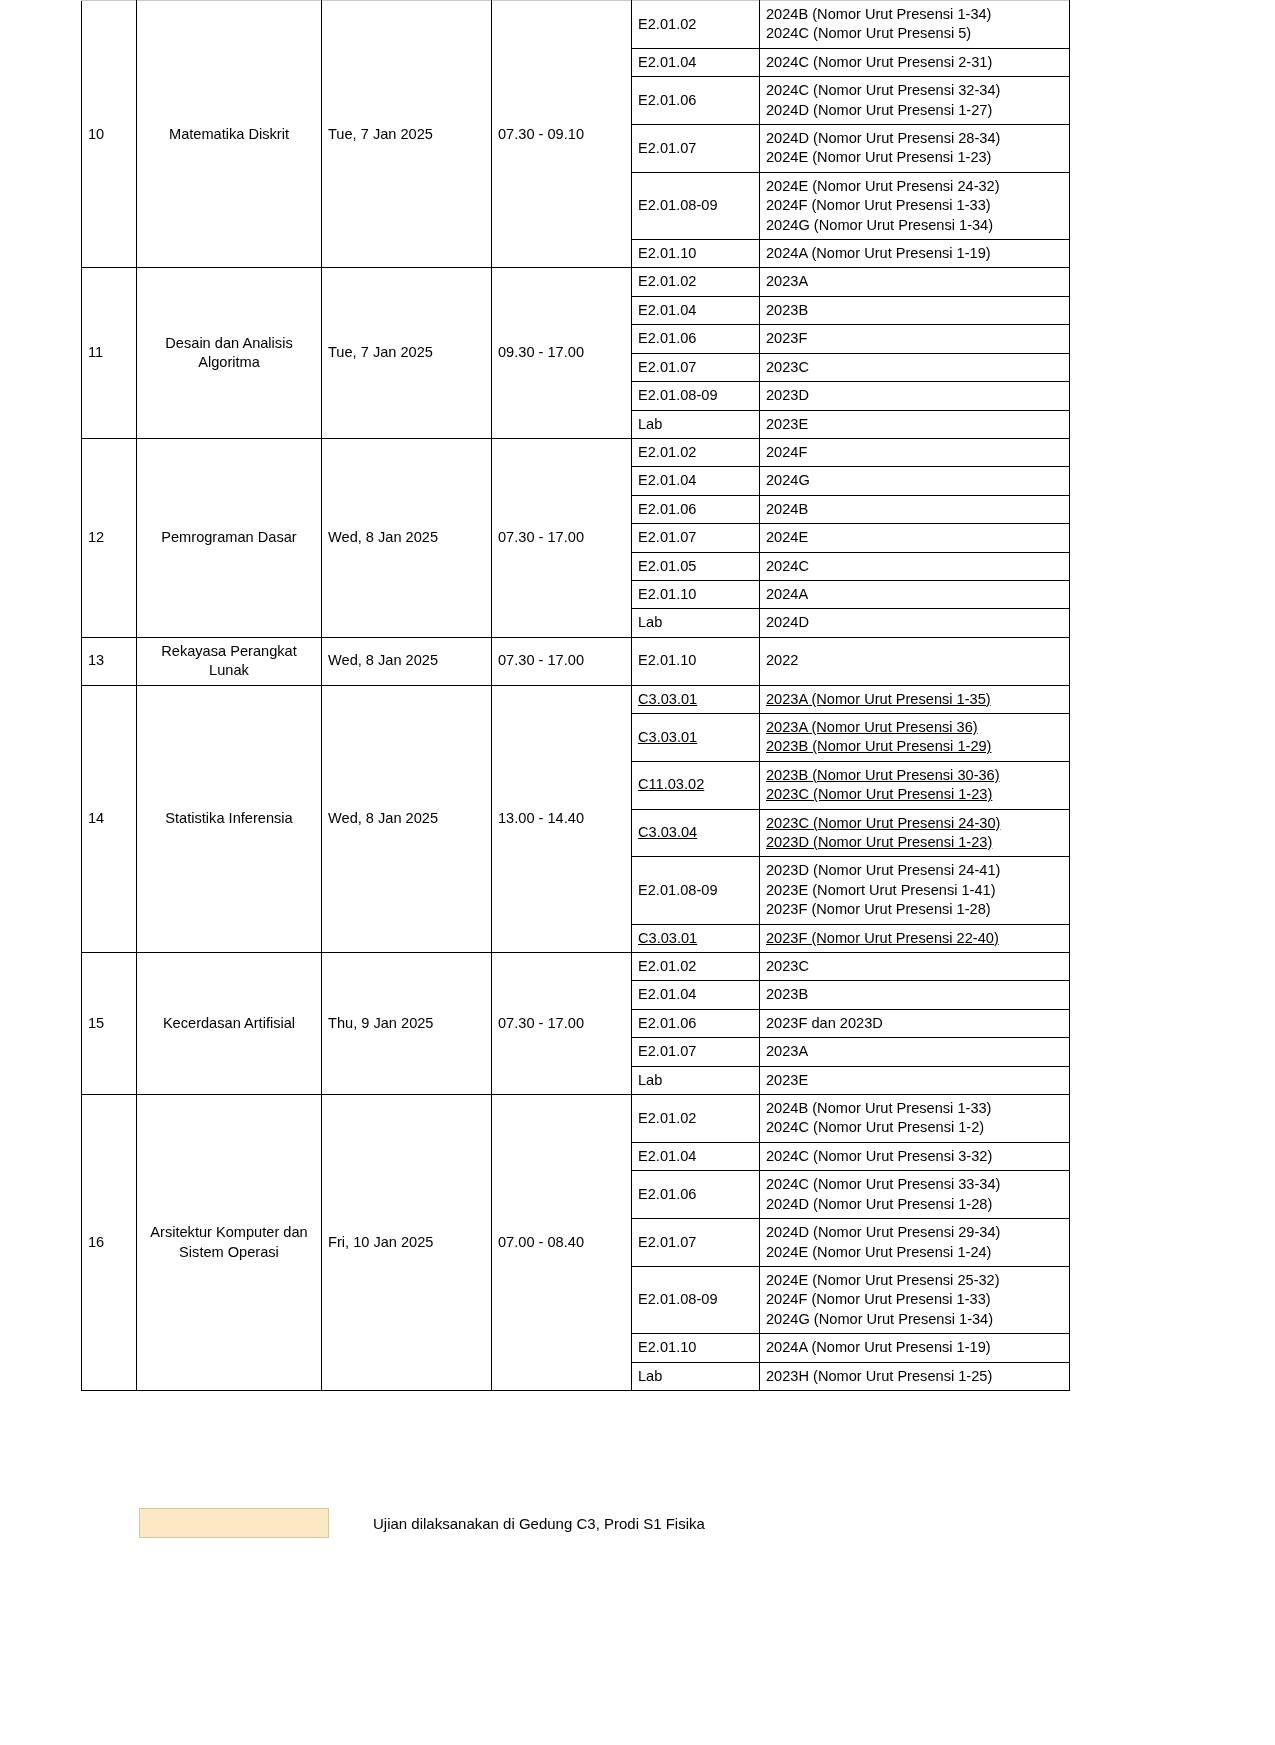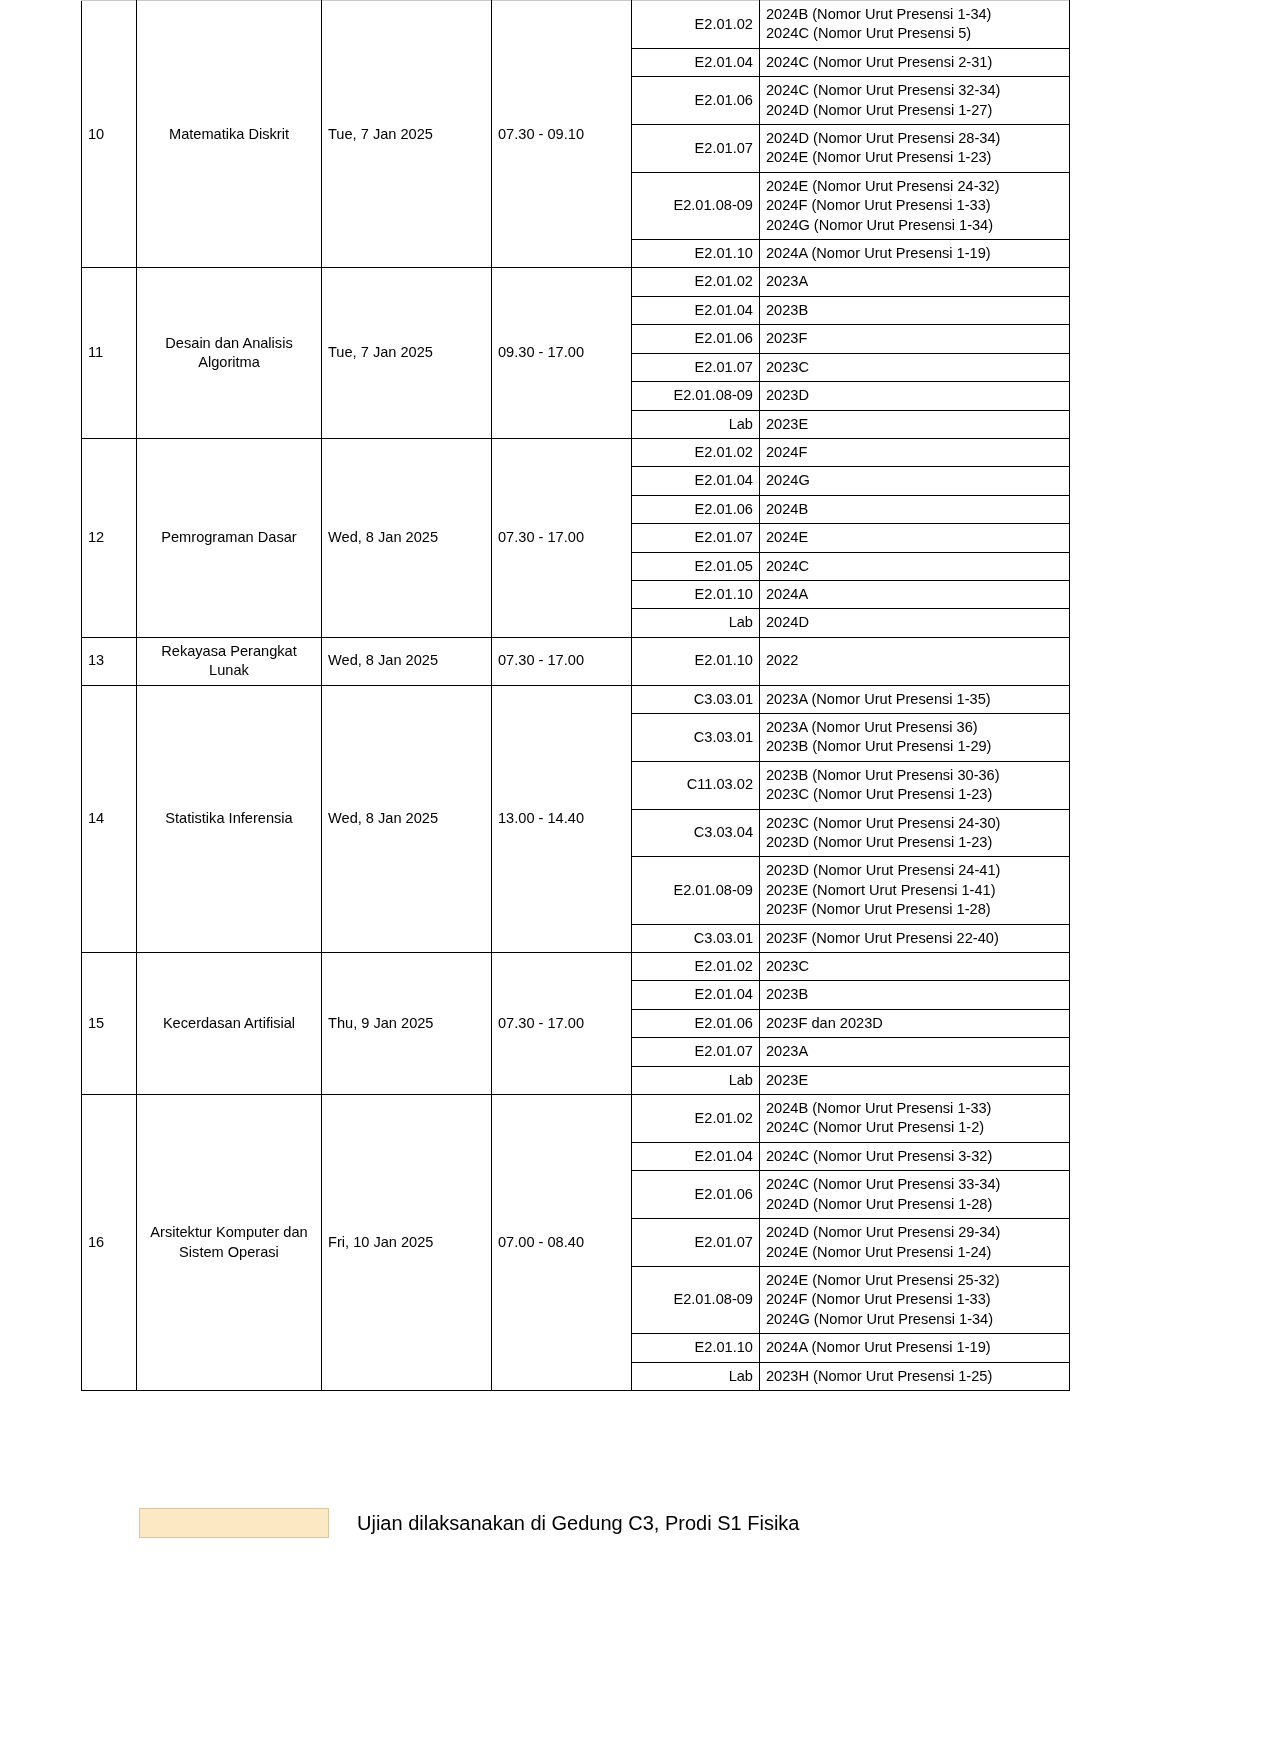--- a/index.html
+++ b/index.html
@@ -48,24 +48,24 @@
   col.c-sub   { width: 185px; }
   col.c-date  { width: 170px; }
   col.c-time  { width: 140px; }
   col.c-room  { width: 128px; }
   col.c-class { width: 310px; }
 
   td.no      { text-align: left; }
   td.subject { text-align: center; margin-top: 48px; }
   td.date    { text-align: left; }
   td.time    { }
-  td.room    { text-align: right; }
+  td.room    { text-align: left; }
   td.klass   { text-align: left; padding-left: 8px; }
 
-  td.hl { background: #fce9c4; }
+  td.hl { background: #fce9c4; text-decoration: underline; }
 
   .lines span { display: block; white-space: nowrap; }
 
   
   tr.clip-top > td { border-top: 1.4px solid #c9c9c9; }
 
   
   .legend {
     position: absolute;
     left: 139px;
@@ -74,22 +74,22 @@
     align-items: center;
   }
   .legend-swatch {
     width: 190px;
     height: 30px;
     background: #fce9c4;
     border: 1px solid #d8c79d;
     box-sizing: border-box;
   }
   .legend-text {
-    margin-left: 28px;
-    font-size: 20px;
+    margin-left: 44px;
+    font-size: 15px;
     white-space: nowrap;
   }
 </style>
 </head>
 <body>
 
 <div class="page">
 
   <table class="schedule">
     <colgroup>

